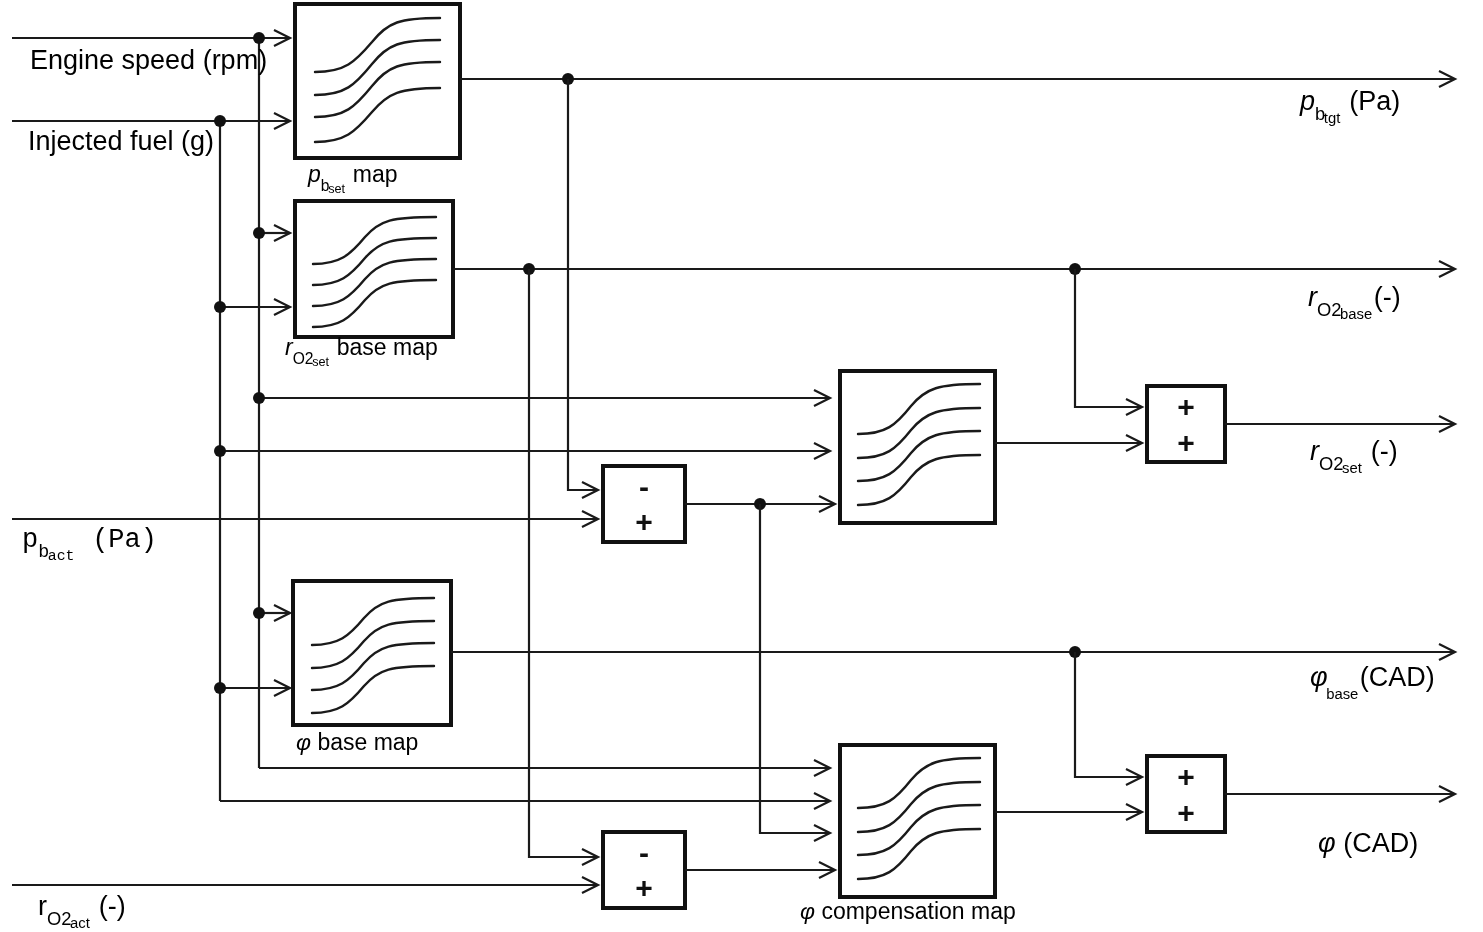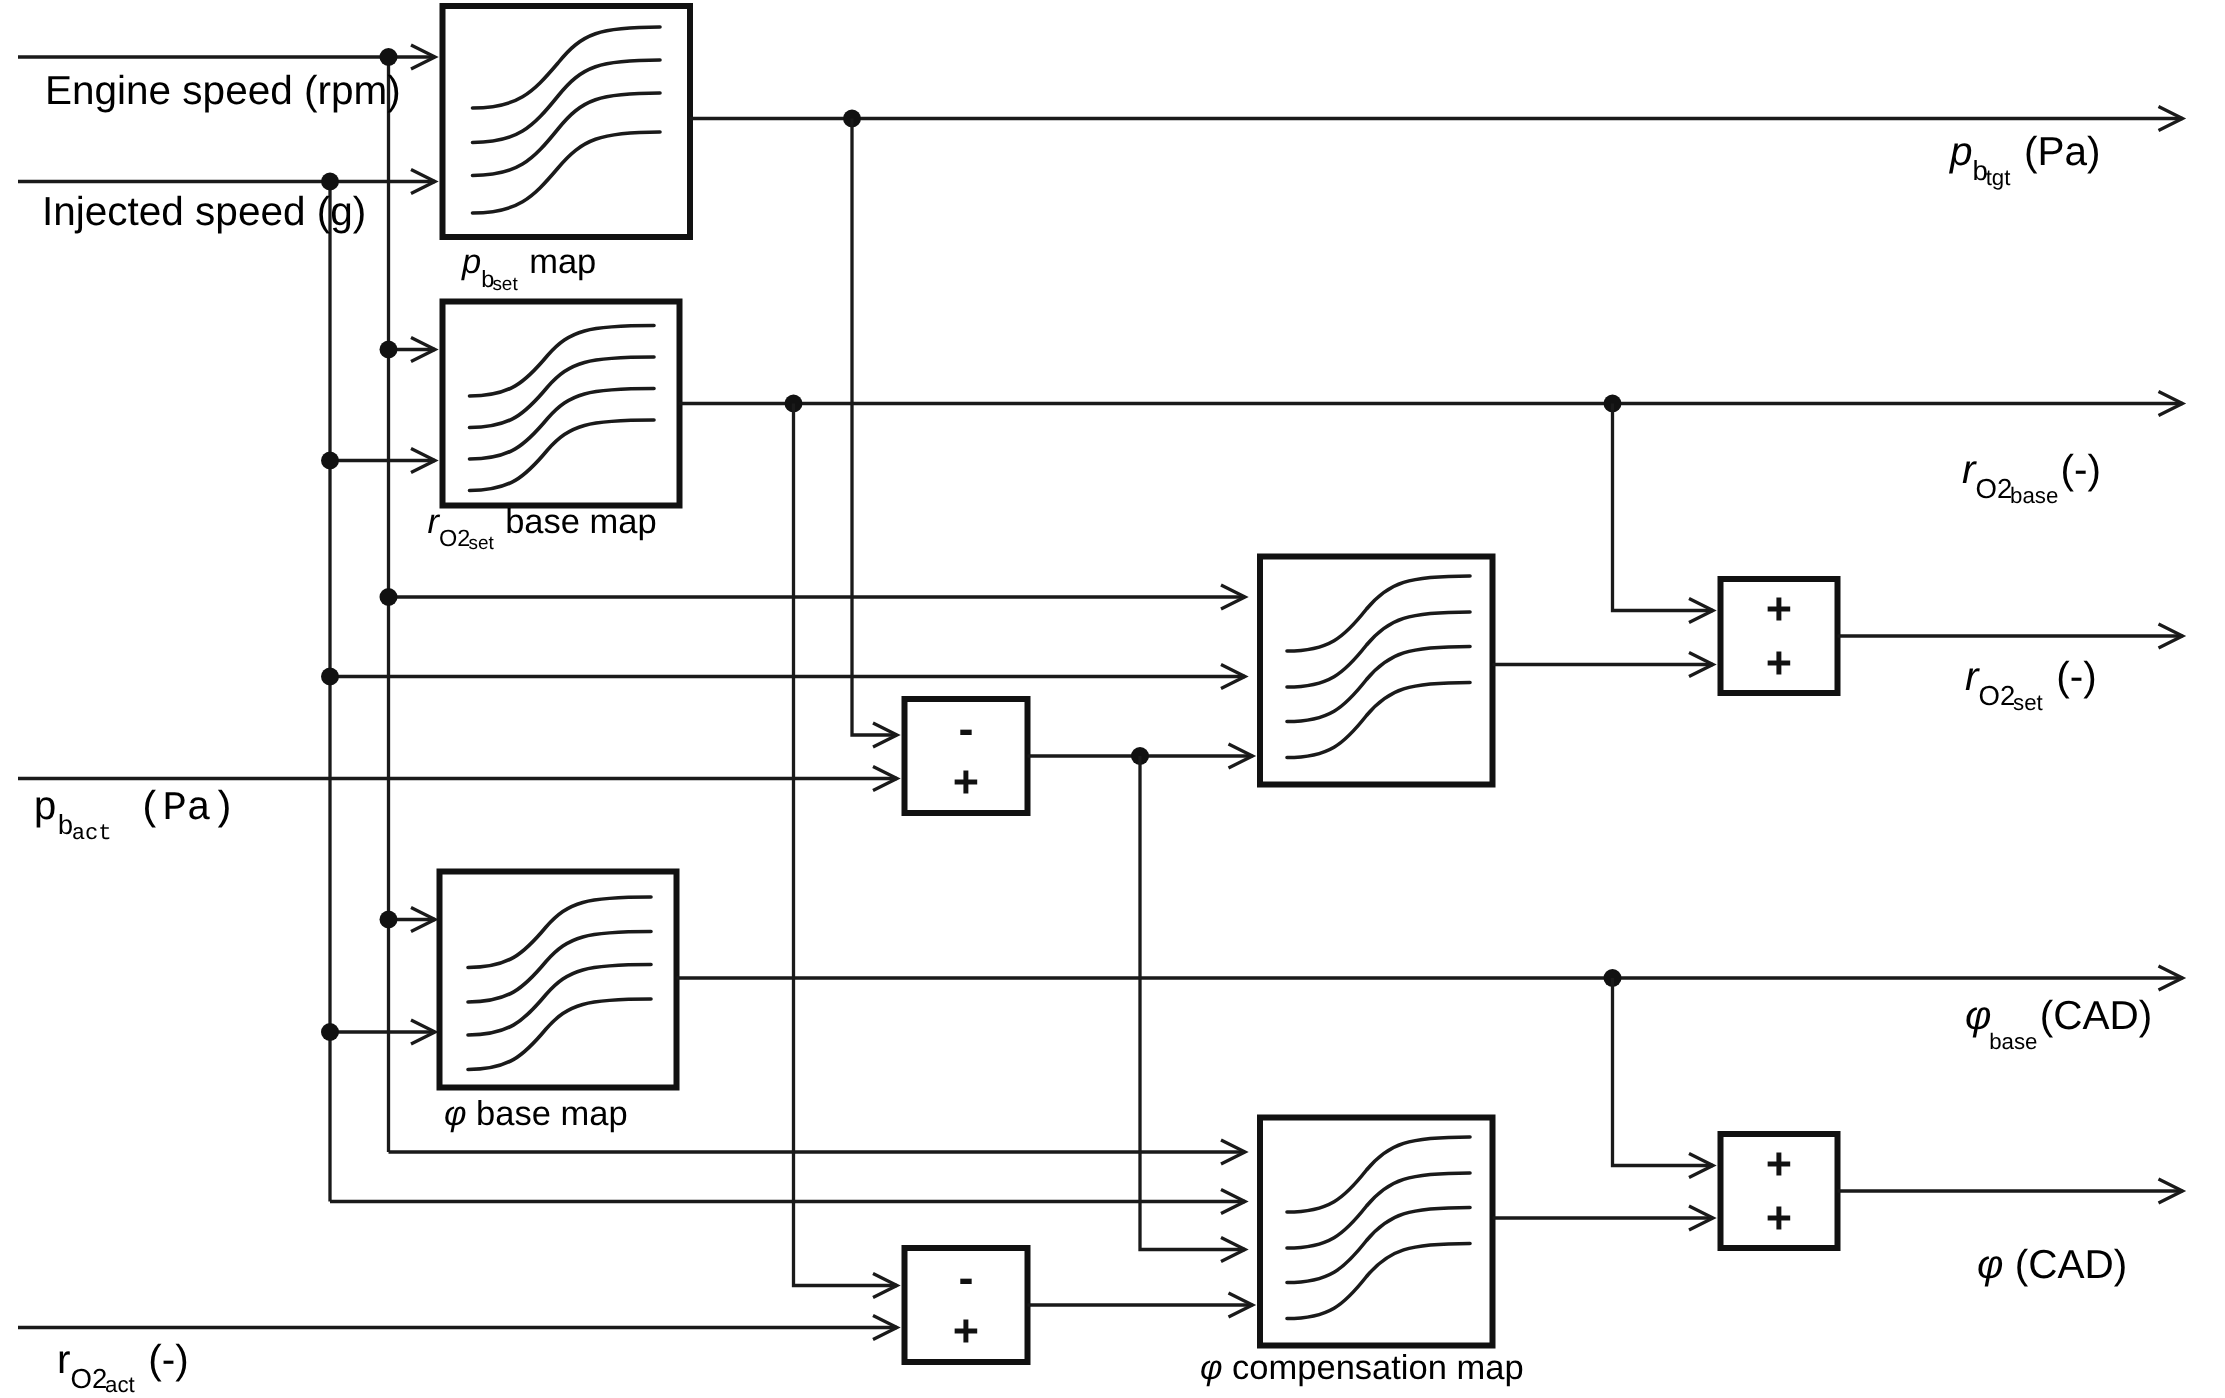--- a/index.html
+++ b/index.html
@@ -284,35 +284,35 @@
   <div class="opsym op-plus" style="left:1147px; top:428px; width:78px;">+</div>
 
   <div class="opsym op-minus" style="left:603px; top:838px; width:82px;">-</div>
   <div class="opsym op-plus" style="left:603px; top:873px; width:82px;">+</div>
 
   <div class="opsym op-plus" style="left:1147px; top:762px; width:78px;">+</div>
   <div class="opsym op-plus" style="left:1147px; top:798px; width:78px;">+</div>
 
   <div class="lbl lbl-io" style="left:14px; top:47px;margin-left:16px;">Engine speed (rpm)</div>
 
-  <div class="lbl lbl-io" style="left:28px; top:128px;">Injected speed (g)</div>
+  <div class="lbl lbl-io" style="left:28px; top:128px;">Injected fuel (g)</div>
 
   <div class="lbl lbl-io" style="left:22px; top:527px;font-family:Liberation Mono, monospace;">
     <span>p</span><span class="sub">b</span><span class="sub2">act</span>&nbsp;<span>(Pa)</span>
   </div>
 
   <div class="lbl lbl-io" style="left:22px; top:893px;margin-left:16px;">
     <span>r</span><span class="sub">O2</span><span class="sub2">act</span>&nbsp;<span>(-)</span>
   </div>
 
   <div class="lbl lbl-io" style="left:1300px; top:88px;">
     <span class="sym-i">p</span><span class="sub">b</span><span class="sub2">tgt</span>&nbsp;<span>(Pa)</span>
   </div>
 
-  <div class="lbl lbl-io" style="left:1308px; top:300px;">
+  <div class="lbl lbl-io" style="left:1308px; top:284px;">
     <span class="sym-i">r</span><span class="sub">O2</span><span class="sub2">base</span><span>(-)</span>
   </div>
 
   <div class="lbl lbl-io" style="left:1310px; top:438px;">
     <span class="sym-i">r</span><span class="sub">O2</span><span class="sub2">set</span>&nbsp;<span>(-)</span>
   </div>
 
   <div class="lbl lbl-io" style="left:1310px; top:664px;">
     <span class="sym-i">φ</span><span class="sub2">base</span><span>(CAD)</span>
   </div>

